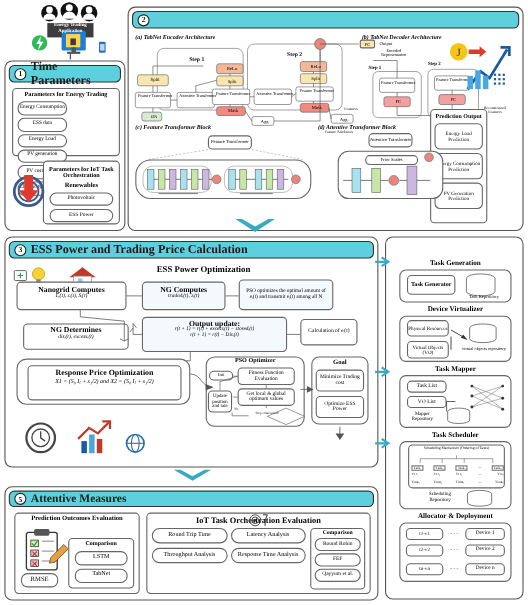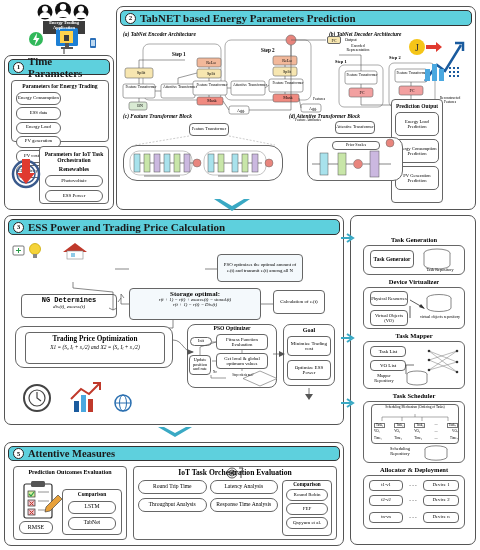--- a/index.html
+++ b/index.html
@@ -102,21 +102,20 @@
   <svg width="30" height="45" style="left:6px;top:95px;">
     <circle cx="15" cy="23" r="13" fill="none" stroke="#3a5a8c" stroke-width="2.5"></circle>
     <circle cx="15" cy="23" r="9" fill="none" stroke="#3a5a8c" stroke-width="1.5"></circle>
     <path d="M11 8 h8 v14 h5 l-9 11 l-9 -11 h5z" fill="#e03a2f"></path>
   </svg>
 </div>
 
 <div class="panel" style="left:116px;top:6px;width:360px;height:204px;">
   <div class="hdr" style="margin:3px;height:16px;font-size:11px;">
     <span class="num">2</span>
-    <span>TabNET based Energy Parameters Prediction</span>
   </div>
 
   <div class="ttl-it" style="position:absolute;left:6px;top:24px;font-size:5.4px;">(a) TabNet Encoder Architecture</div>
   <div class="ttl-it" style="position:absolute;left:212px;top:24px;font-size:5.4px;">(b) TabNet Decoder Architecture</div>
   <div class="ttl-it" style="position:absolute;left:6px;top:106px;font-size:5.4px;">(c) Feature Transformer Block</div>
   <div class="ttl-it" style="position:absolute;left:172px;top:106px;font-size:5.4px;">(d) Attentive Transformer Block</div>
 
   <svg width="205" height="80" style="left:4px;top:31px;">
     <rect x="22" y="6" width="78" height="56" rx="6" fill="none" stroke="#888" stroke-width="0.7"></rect>
     <rect x="104" y="2" width="86" height="60" rx="6" fill="none" stroke="#888" stroke-width="0.7"></rect>
@@ -296,52 +295,61 @@
   <svg width="80" height="22" style="left:8px;top:24px;">
     <rect x="0" y="6" width="11" height="9" rx="1" fill="#fff" stroke="#555" stroke-width="0.8"></rect>
     <path d="M3 10.5 h5 M5.5 8 v5" stroke="#2a9d4a" stroke-width="1"></path>
     <circle cx="22" cy="9" r="5.5" fill="#f5d33a" stroke="#c9a800" stroke-width="0.8"></circle>
     <rect x="20" y="14" width="4" height="4" fill="#888"></rect>
     <path d="M50 12 L62 3 L74 12 z" fill="#c0392b"></path>
     <rect x="54" y="11" width="16" height="8" fill="#fff" stroke="#888" stroke-width="0.6"></rect>
     <rect x="58" y="13" width="4" height="4" fill="#8fcbe8"></rect>
   </svg>
 
-
-
+  <div class="lbl" style="position:absolute;left:110px;top:24px;width:140px;font-size:8px;">ESS Power Optimization</div>
+
+  <div class="box" style="position:absolute;left:10px;top:40px;width:100px;height:26px;display:block;padding-top:3px;">
+    <div class="lbl" style="font-size:7px;">Nanogrid Computes</div>
+    <div style="font-size:5px;text-align:center;font-style:italic;">Lᵢ(t), zᵢ(t), Sᵢ(t)</div>
+  </div>
+
+  <div class="box" style="position:absolute;left:124px;top:40px;width:76px;height:26px;display:block;padding-top:3px;background:#f4f9fc;">
+    <div class="lbl" style="font-size:7px;">NG Computes</div>
+    <div style="font-size:5px;text-align:center;font-style:italic;">tradedᵢ(t), zᵢ(t)</div>
+  </div>
 
   <div class="box" style="position:absolute;left:212px;top:38px;width:86px;height:28px;font-size:4.8px;line-height:1.15;background:#f4f9fc;padding:2px;">PSO optimizes the optimal amount of eᵢ(t) and transmit eᵢ(t) among all N</div>
 
   <div class="box" style="position:absolute;left:16px;top:78px;width:96px;height:24px;display:block;padding-top:2px;">
-    <div class="lbl" style="font-size:7px;font-family:Liberation Mono, monospace;">NG Determines</div>
+    <div class="lbl" style="font-size:7px;">NG Determines</div>
     <div style="font-size:5px;text-align:center;font-style:italic;">disᵢ(t), excessᵢ(t)</div>
   </div>
 
   <div class="box" style="position:absolute;left:124px;top:72px;width:132px;height:32px;display:block;padding-top:2px;background:#f4f9fc;">
-    <div class="lbl" style="font-size:7px;">Storage optimal:</div>
+    <div class="lbl" style="font-size:7px;">Output update:</div>
     <div style="font-size:4.8px;text-align:center;font-style:italic;">r(t + 1) = r(t) + excessᵢ(t) − storedᵢ(t)</div>
     <div style="font-size:4.8px;text-align:center;font-style:italic;">r(t + 1) = r(t) − Disᵢ(t)</div>
   </div>
 
   <div class="box" style="position:absolute;left:268px;top:74px;width:52px;height:24px;font-size:5px;line-height:1.15;">Calculation of eᵢ(t)</div>
 
   <svg width="320" height="80" style="left:8px;top:36px;">
     <g stroke="#555" stroke-width="0.7" fill="none">
       <path d="M102 17 L116 17"></path>
       <path d="M192 17 L204 17"></path>
       <path d="M60 30 L60 36 L100 40 L100 58 L96 56 M100 58 L104 56"></path>
       <path d="M116 52 L108 52 L108 42 M108 46 L105 50 M108 42 L111 46"></path>
       <path d="M248 52 L260 52"></path>
       <path d="M160 68 L160 76 L60 76"></path>
     </g>
   </svg>
 
   <div class="box" style="position:absolute;left:10px;top:110px;width:158px;height:42px;border-radius:9px;display:block;">
     <div class="box" style="position:absolute;left:9px;top:5px;width:140px;height:32px;display:block;padding-top:3px;">
-      <div class="lbl" style="font-size:7.2px;">Trading Price Optimization</div>
+      <div class="lbl" style="font-size:7.2px;">Response Price Optimization</div>
       <div style="font-size:5.4px;text-align:center;font-style:italic;margin-top:2px;">X1 = (S₀ Iₜ + s₁/2) and X2 = (S₀ Iₜ + s₁/2)</div>
     </div>
   </div>
 
   <div class="box" style="position:absolute;left:182px;top:108px;width:90px;height:64px;border-radius:8px;display:block;">
     <div class="lbl" style="font-size:5.6px;margin-top:1px;">PSO Optimizer</div>
     <div class="box" style="position:absolute;left:2px;top:12px;width:22px;height:9px;border-radius:5px;font-size:4.2px;">Init</div>
     <div class="box" style="position:absolute;left:28px;top:9px;width:52px;height:16px;font-size:4.8px;line-height:1.1;">Fitness Function Evaluation</div>
     <div class="box" style="position:absolute;left:28px;top:28px;width:52px;height:16px;font-size:4.8px;line-height:1.1;">Get local &amp; global optimum values</div>
     <div class="box" style="position:absolute;left:1px;top:30px;width:22px;height:20px;font-size:4.4px;line-height:1.1;">Update position and rate</div>

